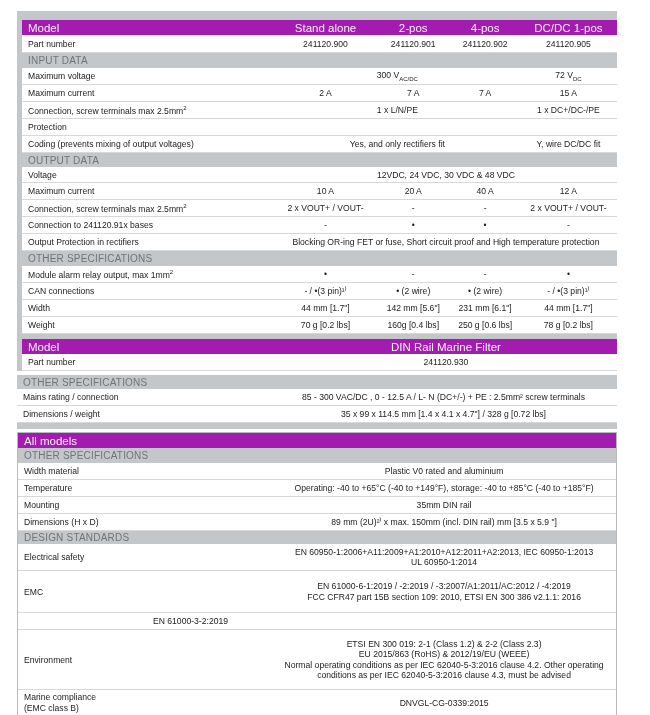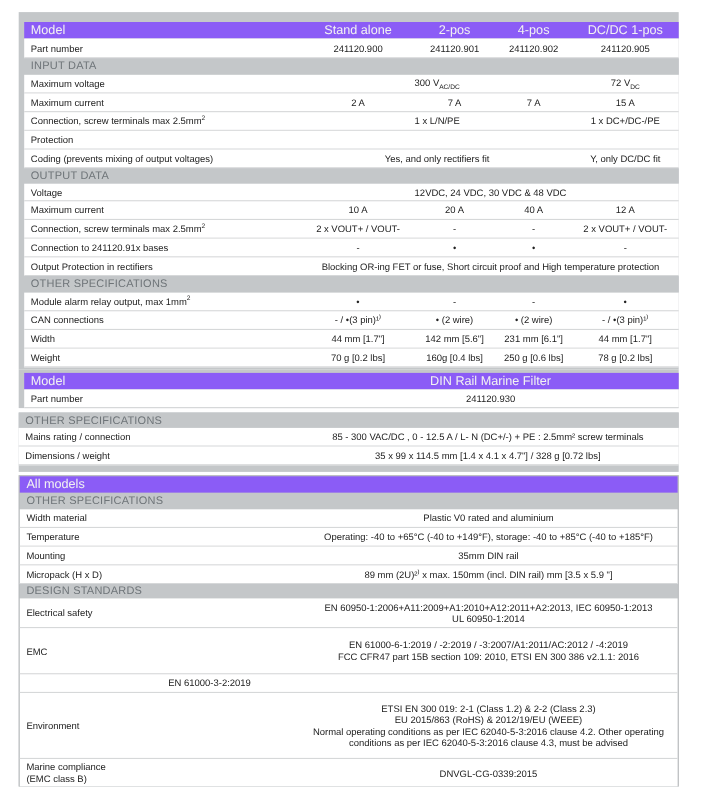--- a/index.html
+++ b/index.html
@@ -2,21 +2,21 @@
 <html><head>
 <meta charset="utf-8">
 <style>
   html, body { margin:0; padding:0; background:#ffffff; }
   body { width:650px; height:715px; position:relative; overflow:hidden;
          font-family:"Liberation Sans", sans-serif; font-size:8.6px; color:#222; }
   .frame { position:absolute; left:17px; width:600px; background:#c4c7c9; }
   .row { display:flex; align-items:center; background:#fff; border-bottom:1px solid #d6d8d9; box-sizing:border-box; }
   .row .lbl { width:255px; padding-left:6px; box-sizing:border-box; }
   .row .c { text-align:center; box-sizing:border-box; }
-  .hdr { display:flex; align-items:center; background:#8b5cf6; color:#f2f2f2; font-size:11.5px; box-sizing:border-box; }
+  .hdr { display:flex; align-items:center; background:#a21caf; color:#f2f2f2; font-size:11.5px; box-sizing:border-box; }
   .hdr .lbl { width:255px; padding-left:6px; box-sizing:border-box; }
   .hdr .c { text-align:center; }
   .sec { background:#c4c7c9; color:#6e7478; font-size:10px; padding-left:6px; box-sizing:border-box; display:flex; align-items:center; letter-spacing:0.2px; }
   .w1 { width:102px; } .w2 { width:75px; } .w3 { width:70px; } .w4 { width:98px; }
   .span3 { width:247px; } .span4 { width:345px; }
   .multi { line-height:10.5px; padding:2px 0; }
 </style>
 </head>
 <body>
 
@@ -52,21 +52,21 @@
     <span class="lbl"><span>Connection, screw terminals max 2.5mm</span><sup style="font-size:6px">2</sup></span>
     <span class="c span3">1 x L/N/PE</span>
     <span class="c w4">1 x DC+/DC-/PE</span>
   </div>
   <div class="row" style="height:17px;">
     <span class="lbl">Protection</span>
   </div>
   <div class="row" style="height:17px;">
     <span class="lbl">Coding (prevents mixing of output voltages)</span>
     <span class="c span3">Yes, and only rectifiers fit</span>
-    <span class="c w4">Y, only DC/DC fit</span>
+    <span class="c w4">Y, wire DC/DC fit</span>
   </div>
   <div class="sec" style="height:14px;">OUTPUT DATA</div>
   <div class="row" style="height:16px;">
     <span class="lbl">Voltage</span>
     <span class="c span4">12VDC, 24 VDC, 30 VDC &amp; 48 VDC</span>
   </div>
   <div class="row" style="height:17px;">
     <span class="lbl">Maximum current</span>
     <span class="c w1">10 A</span>
     <span class="c w2">20 A</span>
@@ -153,21 +153,21 @@
   </div>
   <div class="row" style="height:17px;">
     <span class="lbl">Temperature</span>
     <span class="c" style="width:345px;">Operating: -40 to +65°C  (-40 to +149°F), storage:  -40 to +85°C  (-40 to +185°F)</span>
   </div>
   <div class="row" style="height:17px;">
     <span class="lbl">Mounting</span>
     <span class="c" style="width:345px;">35mm DIN rail</span>
   </div>
   <div class="row" style="height:17px;">
-    <span class="lbl">Micropack (H x D)</span>
+    <span class="lbl">Dimensions (H x D)</span>
     <span class="c" style="width:345px;">89 mm (2U)²⁾ x max. 150mm (incl. DIN rail) mm [3.5 x 5.9 "]</span>
   </div>
   <div class="sec" style="height:13px;">DESIGN STANDARDS</div>
   <div class="row" style="height:27px;">
     <span class="lbl">Electrical safety</span>
     <span class="c multi" style="width:345px;"><span>EN 60950-1:2006+A11:2009+A1:2010+A12:2011+A2:2013, IEC 60950-1:2013</span><br><span>UL 60950-1:2014</span></span>
   </div>
   <div class="row" style="height:42px;">
     <span class="lbl">EMC</span>
     <span class="c multi" style="width:345px;"><span>EN 61000-6-1:2019 / -2:2019 / -3:2007/A1:2011/AC:2012 / -4:2019</span><br><span>FCC CFR47 part 15B section 109: 2010, ETSI EN 300 386 v2.1.1: 2016</span></span>

